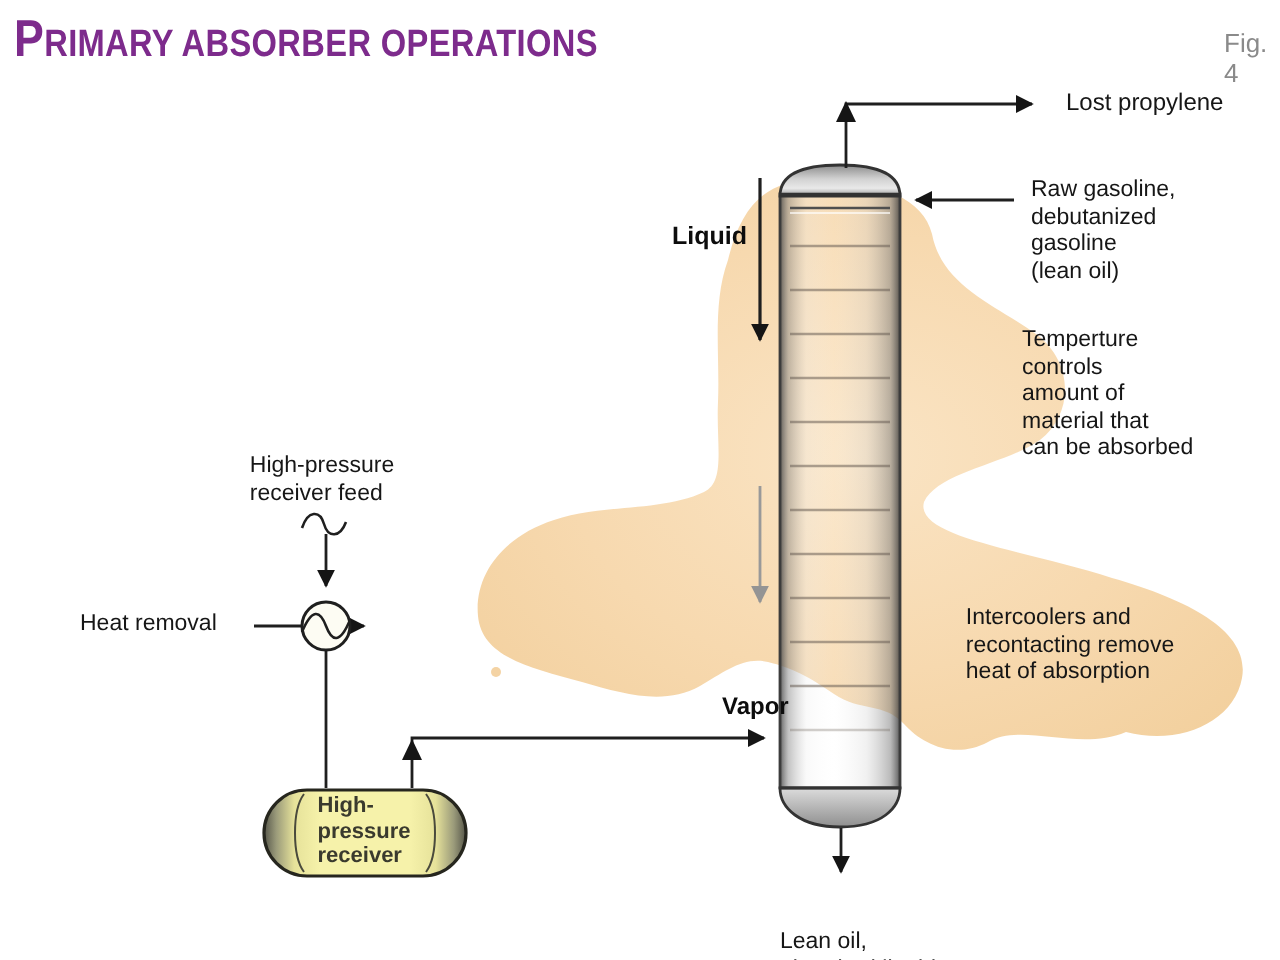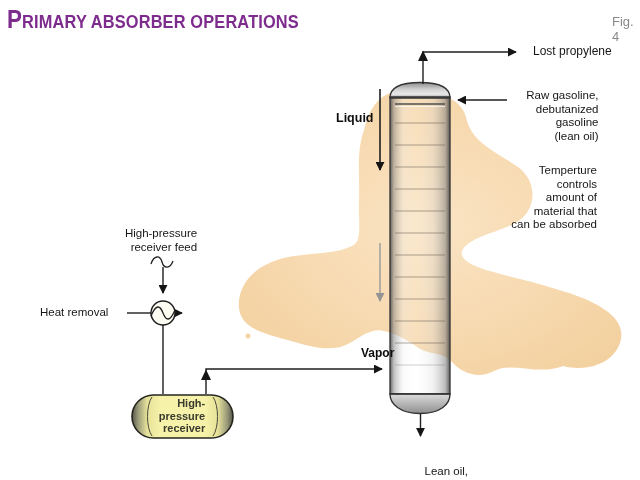--- a/index.html
+++ b/index.html
@@ -1,20 +1,20 @@
 <!DOCTYPE html>
 <html style="--title_purple: #7d2b8c; --blob_peach: #f6d8ad; --vessel_yellow: #f5f1a6; --line_dark: #1f1f1f; --label_gray: #8a8a8a; --column_gray: #9a9a9a;"><head>
 <meta charset="utf-8">
 <style>
   html,body{margin:0;padding:0;background:#fff;}
   .stage{position:relative;width:640px;height:480px;background:#ffffff;overflow:hidden;
          font-family:"Liberation Sans",sans-serif;}
   .stage svg{position:absolute;left:0;top:0;}
   .lbl{position:absolute;color:#161616;font-size:11.5px;line-height:13.5px;white-space:pre-line;}
-  .center{transform:translateX(-50%);text-align:right;}
+  .center{transform:translateX(-50%);text-align:left;}
   .flow{font-weight:700;font-size:12.5px;color:#0d0d0d;}
   .title{position:absolute;left:7px;top:4px;color:var(--title_purple,#7d2b8c);font-weight:700;
          font-size:19px;letter-spacing:.2px;transform:scaleX(.86);transform-origin:left top;
          white-space:nowrap;}
   .title::first-letter{font-size:26px;}
   .fig{position:absolute;left:612px;top:14px;color:var(--label_gray,#8a8a8a);font-size:13px;}
   .vessel-lbl{font-size:11px;line-height:12.5px;color:#3a3a2e;font-weight:700;}
 </style>
 </head>
 <body>
@@ -143,20 +143,23 @@
 debutanized gasoline
 (lean oil)</div>
 
   <div class="lbl flow" style="left:336px;top:112px;">Liquid</div>
 
   <div class="lbl center" style="left:554px;top:164px;">Temperture controls
 amount of material that
 can be absorbed</div>
 
 
+  <div class="lbl center" style="left:535px;top:303px;">Intercoolers and
+recontacting remove
+heat of absorption</div>
 
   <div class="lbl center" style="left:161px;top:227px;">High-pressure
 receiver feed</div>
 
   <div class="lbl" style="left:40px;top:306px;">Heat removal</div>
 
   <div class="lbl flow" style="left:337px;top:347px;font-size:12px;margin-left:24px;">Vapor</div>
 
   <div class="lbl center vessel-lbl" style="left:182px;top:397px;">High-
 pressure

